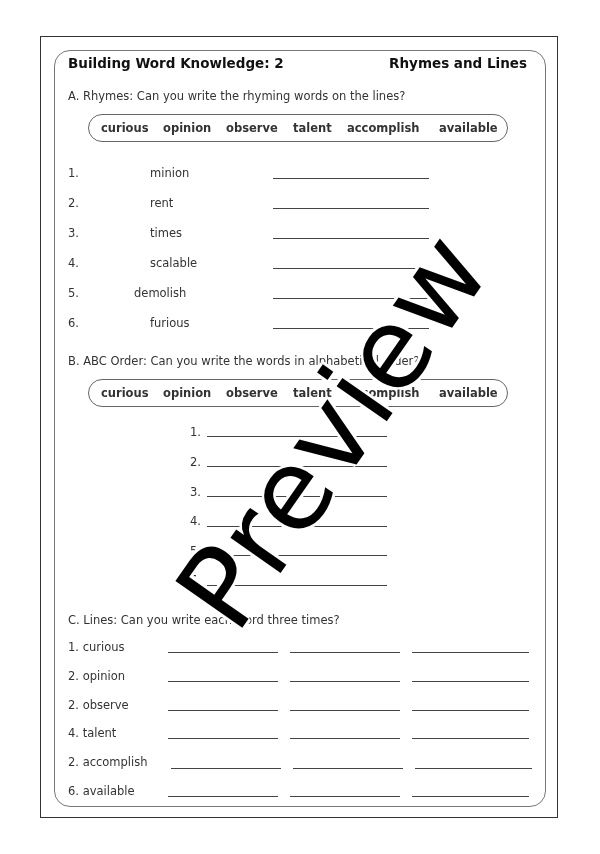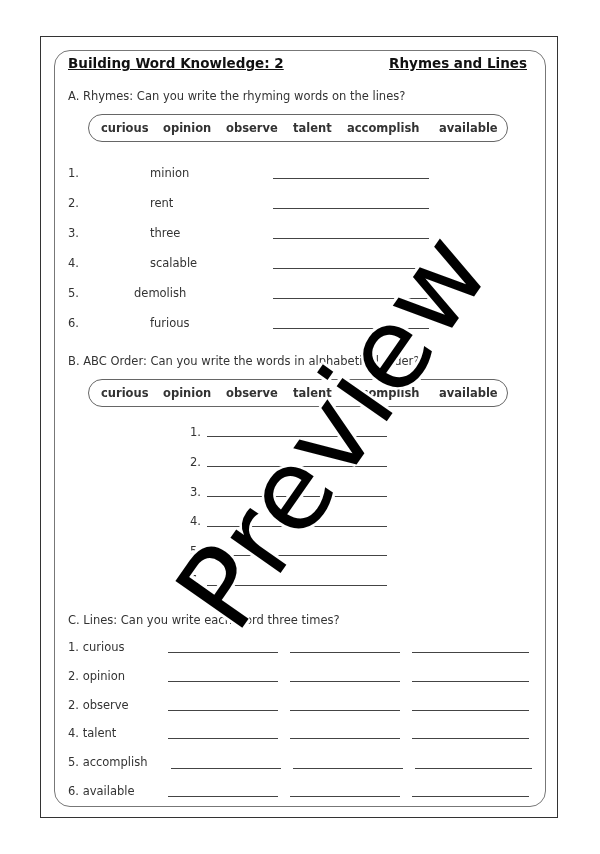--- a/index.html
+++ b/index.html
@@ -1,20 +1,20 @@
 <!DOCTYPE html>
 <html><head>
 <meta charset="utf-8">
 <style>
   html,body{margin:0;padding:0;background:#fff;}
   body{width:600px;height:854px;position:relative;overflow:hidden;font-family:"DejaVu Sans","Liberation Sans",sans-serif;color:#222;}
   .outer{position:absolute;left:40px;top:36px;width:518px;height:782px;border:1px solid #333;box-sizing:border-box;}
   .inner{position:absolute;left:54px;top:50px;width:492px;height:757px;border:1.5px solid #777;border-radius:16px;box-sizing:border-box;}
   .abs{position:absolute;white-space:nowrap;}
-  .title{font-weight:bold;font-size:13.5px;color:#111;text-decoration:underline;}
+  .title{font-weight:bold;font-size:13.5px;color:#111;}
   .q{font-size:11.5px;color:#333;}
   .txt{font-size:11.5px;color:#333;}
   .wordbank{position:absolute;left:88px;width:420px;height:28px;border:1.5px solid #666;border-radius:14px;box-sizing:border-box;}
   .wb-word{position:absolute;top:6px;font-size:11.5px;color:#333;font-weight:bold;}
   .line{position:absolute;height:0;border-top:1px solid #444;}
   .wm{position:absolute;left:333px;top:430px;transform:translate(-50%,-50%) rotate(-55deg);font-family:"DejaVu Sans","Liberation Sans",sans-serif;font-size:112px;color:#000;letter-spacing:2px;
     text-shadow:0 0 3px #fff,0 0 3px #fff,3px 0 0 #fff,-3px 0 0 #fff,0 3px 0 #fff,0 -3px 0 #fff;line-height:1;}
 </style>
 </head>
 <body>
@@ -38,21 +38,21 @@
 <div>
   <div class="abs txt" style="left:68px;top:166px">1.</div>
   <div class="abs txt" style="left:150px;top:166px">minion</div>
   <div class="line" style="left:273px;top:178px;width:156px"></div>
 
   <div class="abs txt" style="left:68px;top:196px">2.</div>
   <div class="abs txt" style="left:150px;top:196px">rent</div>
   <div class="line" style="left:273px;top:208px;width:156px"></div>
 
   <div class="abs txt" style="left:68px;top:226px">3.</div>
-  <div class="abs txt" style="left:150px;top:226px">three</div>
+  <div class="abs txt" style="left:150px;top:226px">times</div>
   <div class="line" style="left:273px;top:238px;width:156px"></div>
 
   <div class="abs txt" style="left:68px;top:256px">4.</div>
   <div class="abs txt" style="left:150px;top:256px">scalable</div>
   <div class="line" style="left:273px;top:268px;width:156px"></div>
 
   <div class="abs txt" style="left:68px;top:286px">5.</div>
   <div class="abs txt" style="left:134px;top:286px">demolish</div>
   <div class="line" style="left:273px;top:298px;width:156px"></div>
 
@@ -102,21 +102,21 @@
   <div class="abs txt" style="left:68px;top:698px">2. observe</div>
   <div class="line" style="left:168px;top:710px;width:110px"></div>
   <div class="line" style="left:290px;top:710px;width:110px"></div>
   <div class="line" style="left:412px;top:710px;width:117px"></div>
 
   <div class="abs txt" style="left:68px;top:726px">4. talent</div>
   <div class="line" style="left:168px;top:738px;width:110px"></div>
   <div class="line" style="left:290px;top:738px;width:110px"></div>
   <div class="line" style="left:412px;top:738px;width:117px"></div>
 
-  <div class="abs txt" style="left:68px;top:755px">5. accomplish</div>
+  <div class="abs txt" style="left:68px;top:755px">2. accomplish</div>
   <div class="line" style="left:171px;top:768px;width:110px"></div>
   <div class="line" style="left:293px;top:768px;width:110px"></div>
   <div class="line" style="left:415px;top:768px;width:117px"></div>
 
   <div class="abs txt" style="left:68px;top:784px">6. available</div>
   <div class="line" style="left:168px;top:796px;width:110px"></div>
   <div class="line" style="left:290px;top:796px;width:110px"></div>
   <div class="line" style="left:412px;top:796px;width:117px"></div>
 </div>
 

